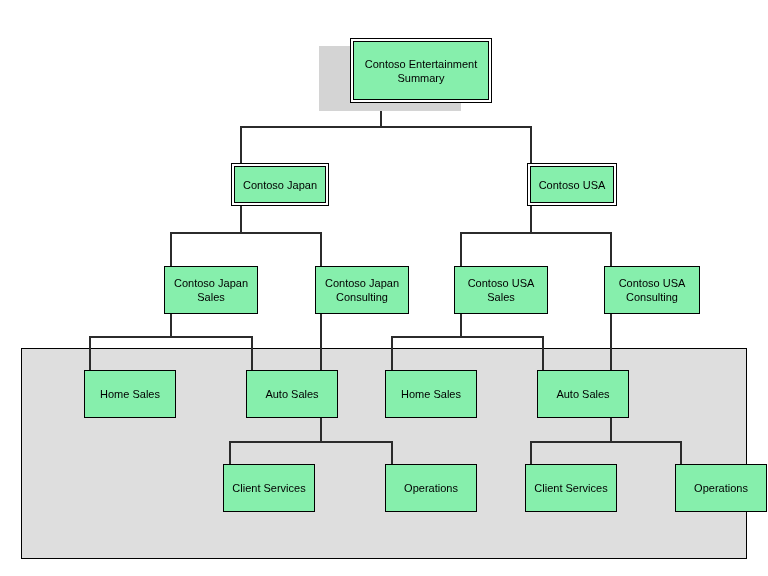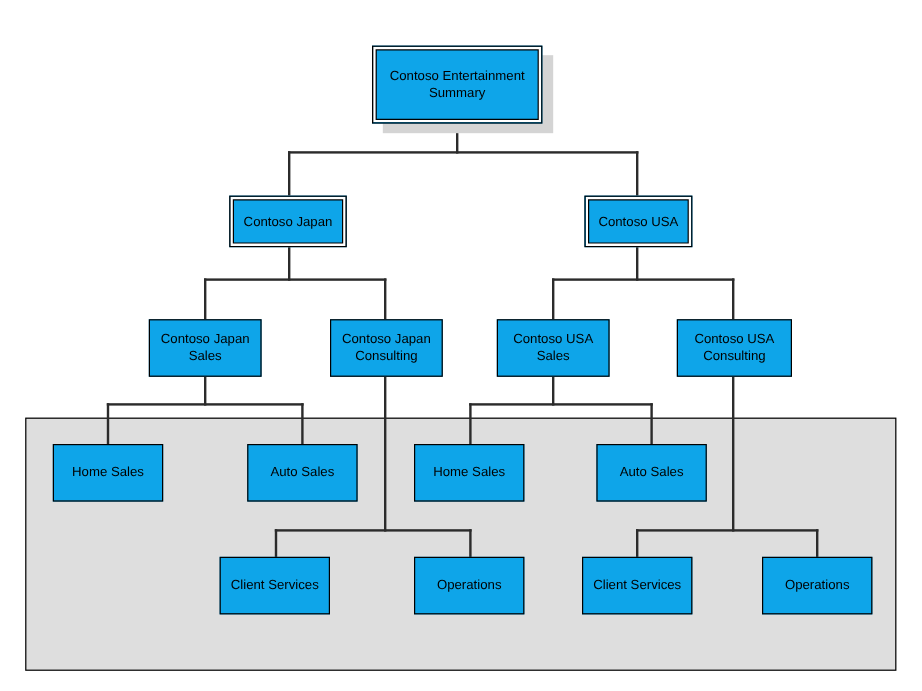--- a/index.html
+++ b/index.html
@@ -28,30 +28,31 @@
   .conn {
     position: absolute;
     background: #2b2b2b;
   }
   .conn-v { width: 2px; }
   .conn-h { height: 2px; }
   
   .node {
     position: absolute;
     box-sizing: border-box;
-    background: #0ea5e9;
+    background: #86efac;
     border: 1px solid #000000;
     display: flex;
     align-items: center;
     justify-content: center;
     text-align: center;
     color: #000000;
     font-size: 11px;
     line-height: 14px;
     z-index: 5;
+    margin-left: 40px;
   }
   .node.double {
     border: 1px solid #000000;
     box-shadow: inset 0 0 0 2px #ffffff, inset 0 0 0 3px #000000;
   }
   .node-label {
     display: block;
     padding: 0 4px;
     white-space: pre-line;
   }

